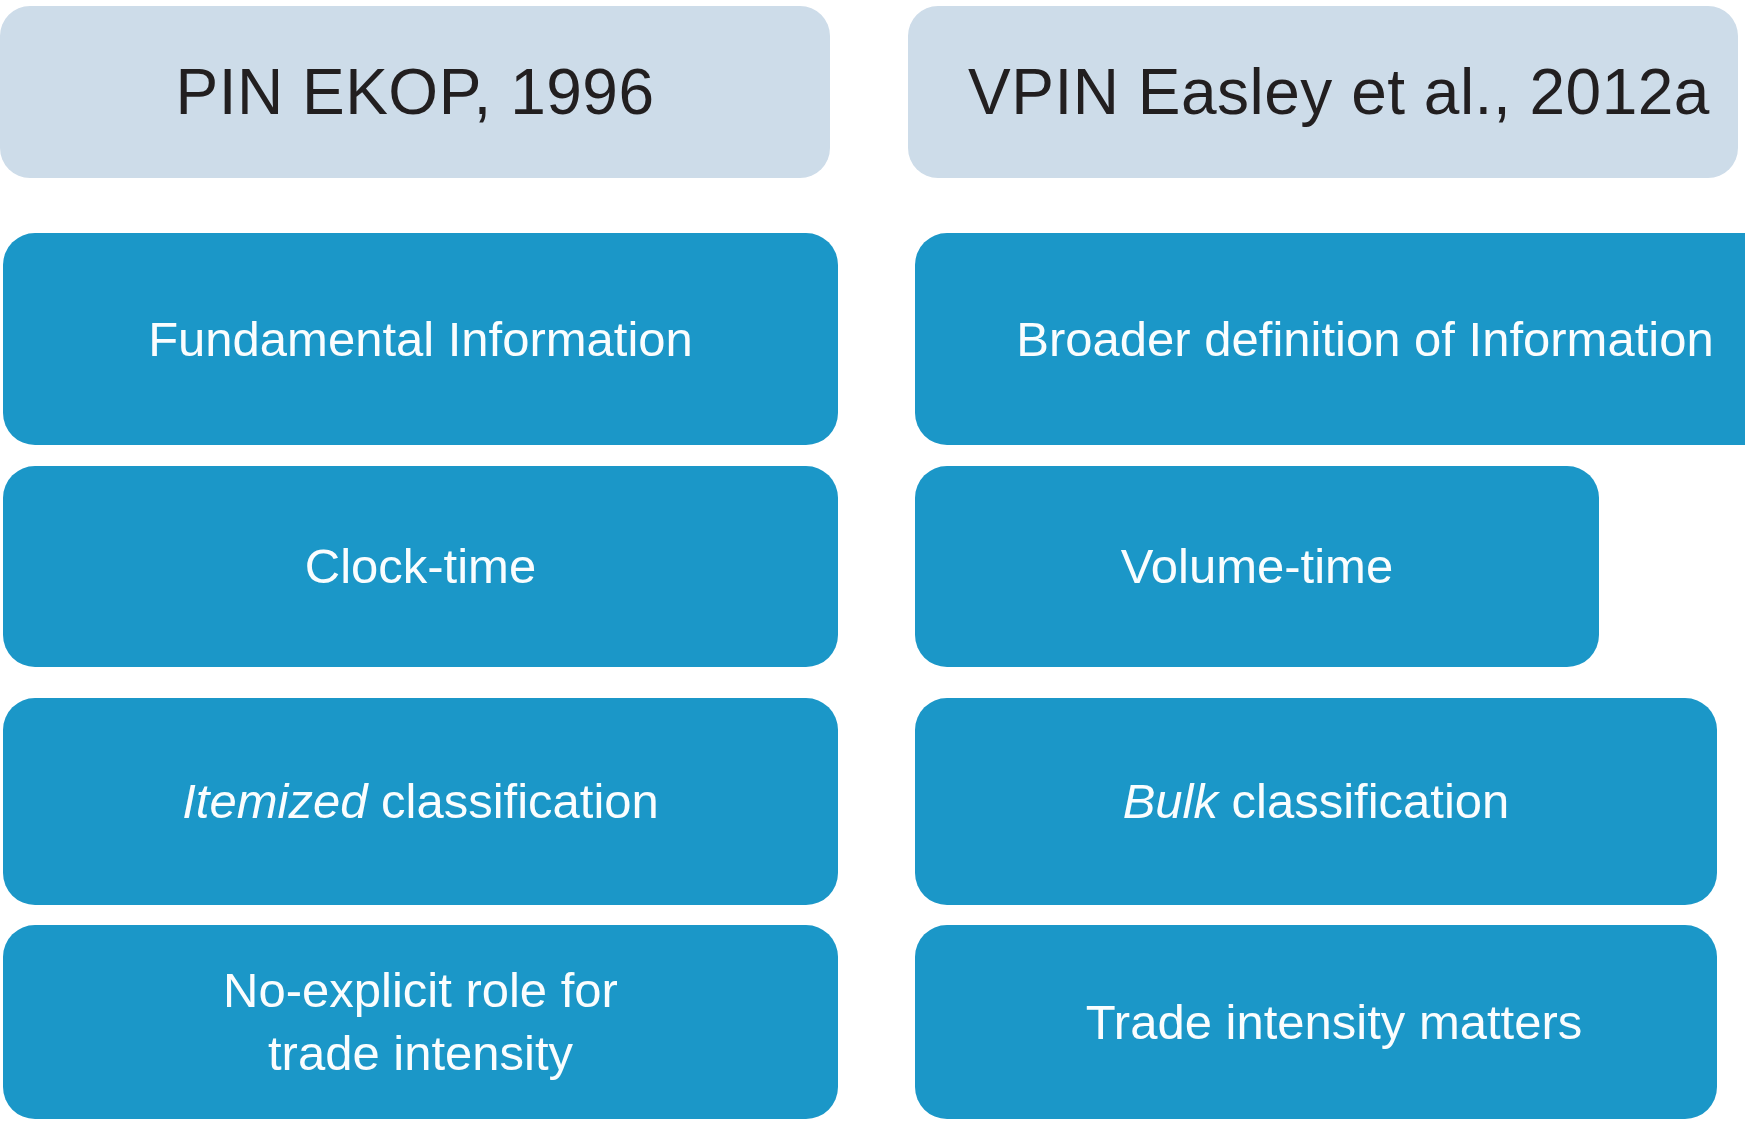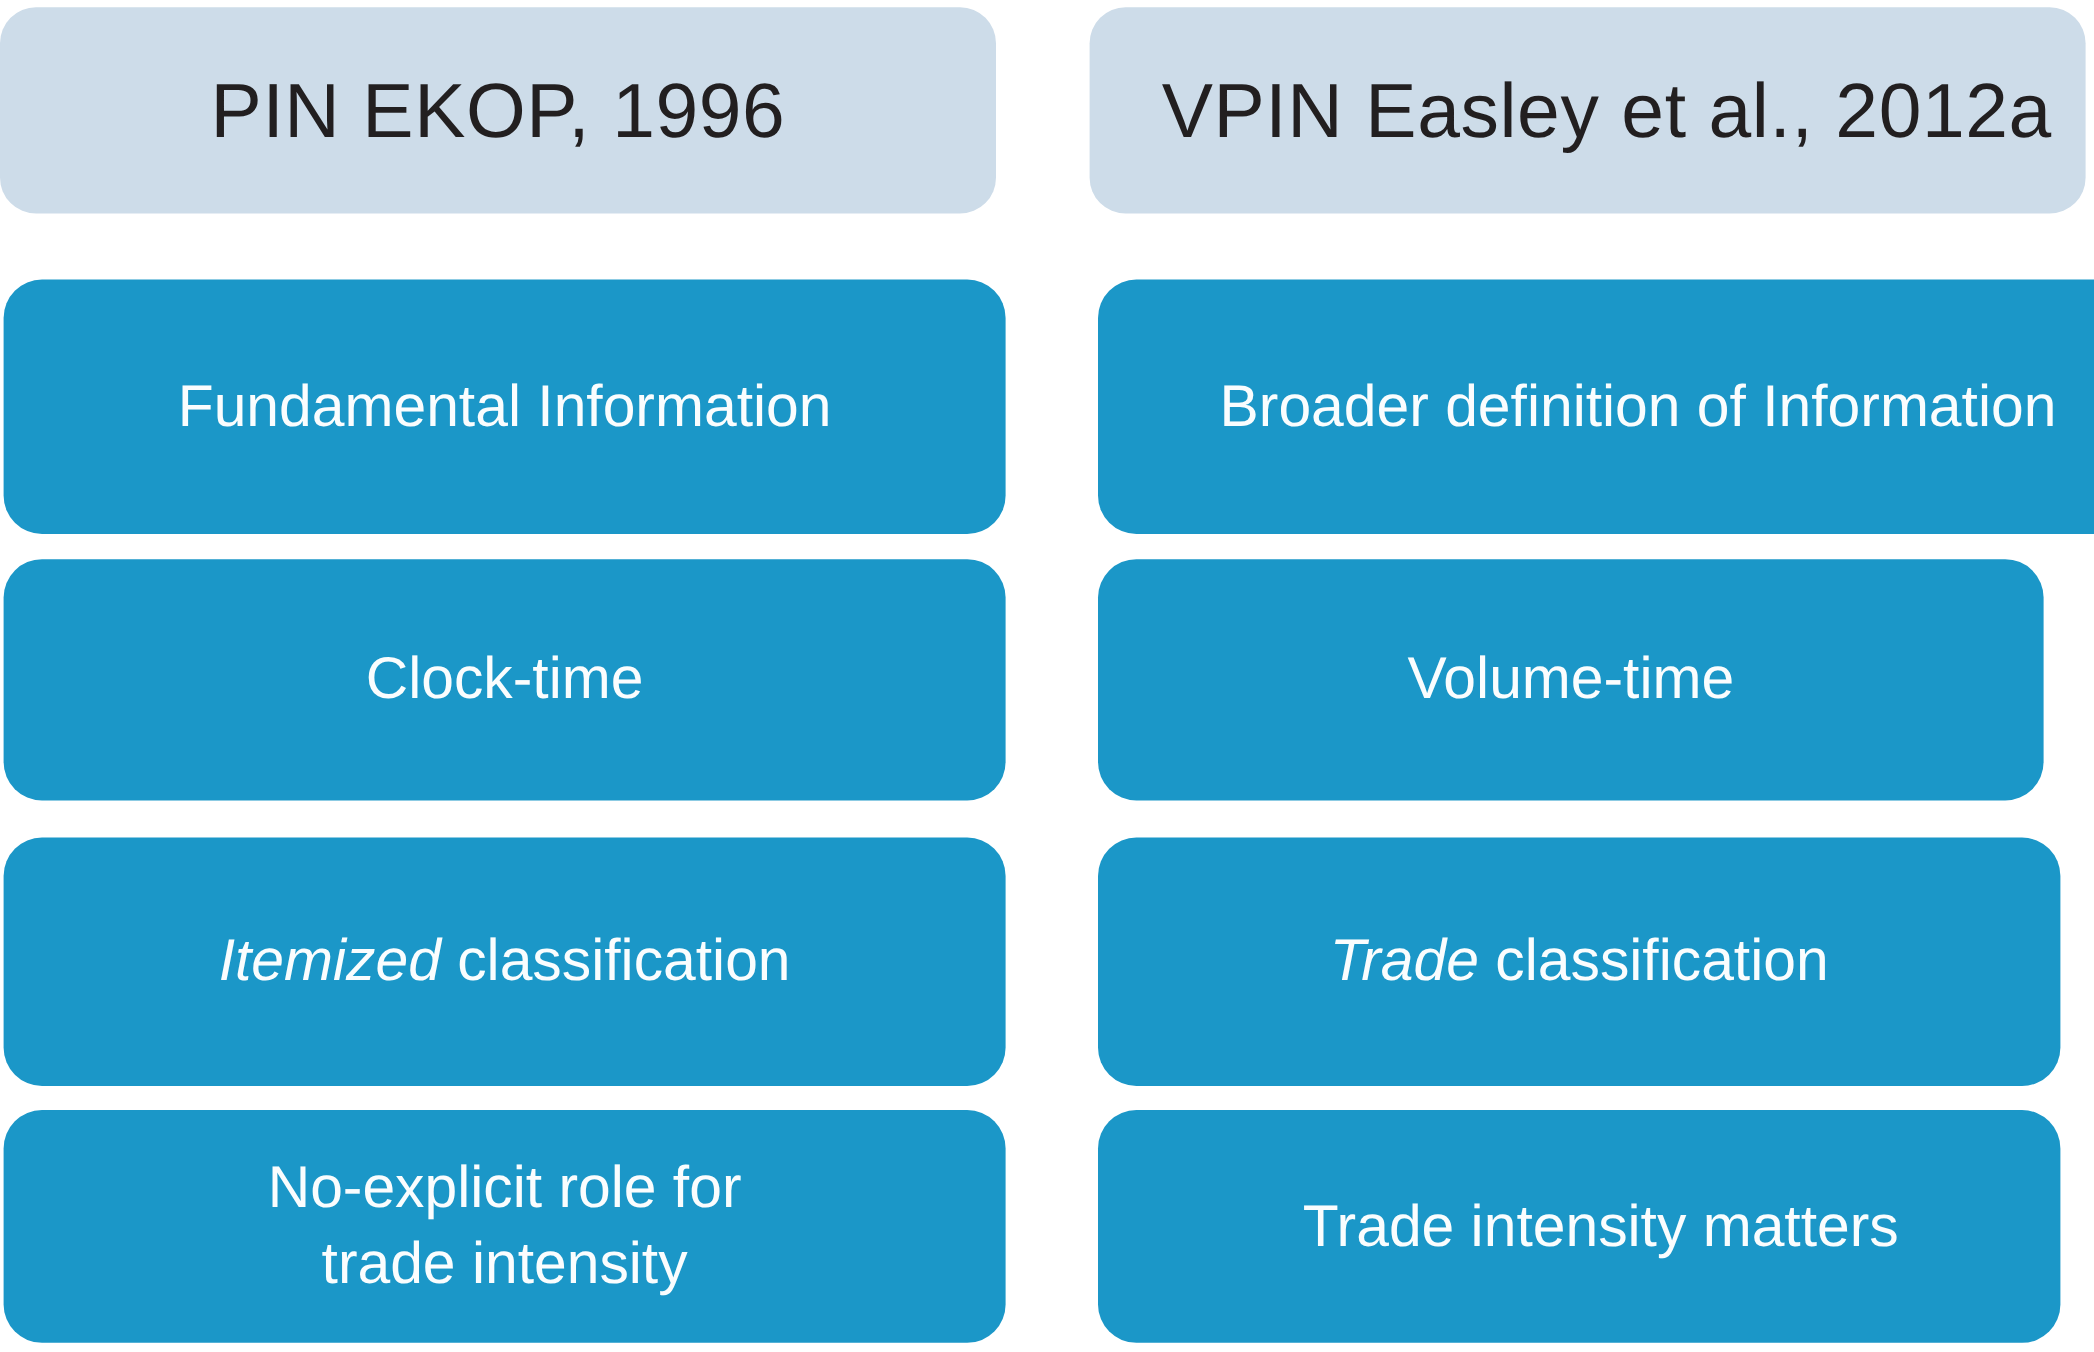--- a/index.html
+++ b/index.html
@@ -45,21 +45,21 @@
   }
   
   .l-header { left: 0px;   top: 6px;   width: 830px; height: 172px; }
   .l-row1   { left: 3px;   top: 233px; width: 835px; height: 212px; }
   .l-row2   { left: 3px;   top: 466px; width: 835px; height: 201px; }
   .l-row3   { left: 3px;   top: 698px; width: 835px; height: 207px; }
   .l-row4   { left: 3px;   top: 925px; width: 835px; height: 194px; }
   
   .r-header { left: 908px; top: 6px;   width: 830px; height: 172px; padding-left: 32px; }
   .r-row1   { left: 915px; top: 233px; width: 900px; height: 212px; }
-  .r-row2   { left: 915px; top: 466px; width: 788px; height: 201px; }
+  .r-row2   { left: 915px; top: 466px; width: 684px; height: 201px; }
   .r-row3   { left: 915px; top: 698px; width: 802px; height: 207px; }
   .r-row4   { left: 915px; top: 925px; width: 802px; height: 194px; padding-left: 36px; }
 </style>
 </head>
 <body>
 
 <div class="canvas">
 
   <div class="box header-box l-header">
     <span>PIN EKOP, 1996</span>
@@ -90,20 +90,20 @@
 
   <div class="box body-box r-row1">
     <span>Broader definition of Information</span>
   </div>
 
   <div class="box body-box r-row2">
     <span>Volume-time</span>
   </div>
 
   <div class="box body-box r-row3">
-    <span><span class="em-part">Trade</span><span> classification</span></span>
+    <span><span class="em-part">Bulk</span><span> classification</span></span>
   </div>
 
   <div class="box body-box r-row4">
     <span>Trade intensity matters</span>
   </div>
 
 </div>
 
 </body></html>

